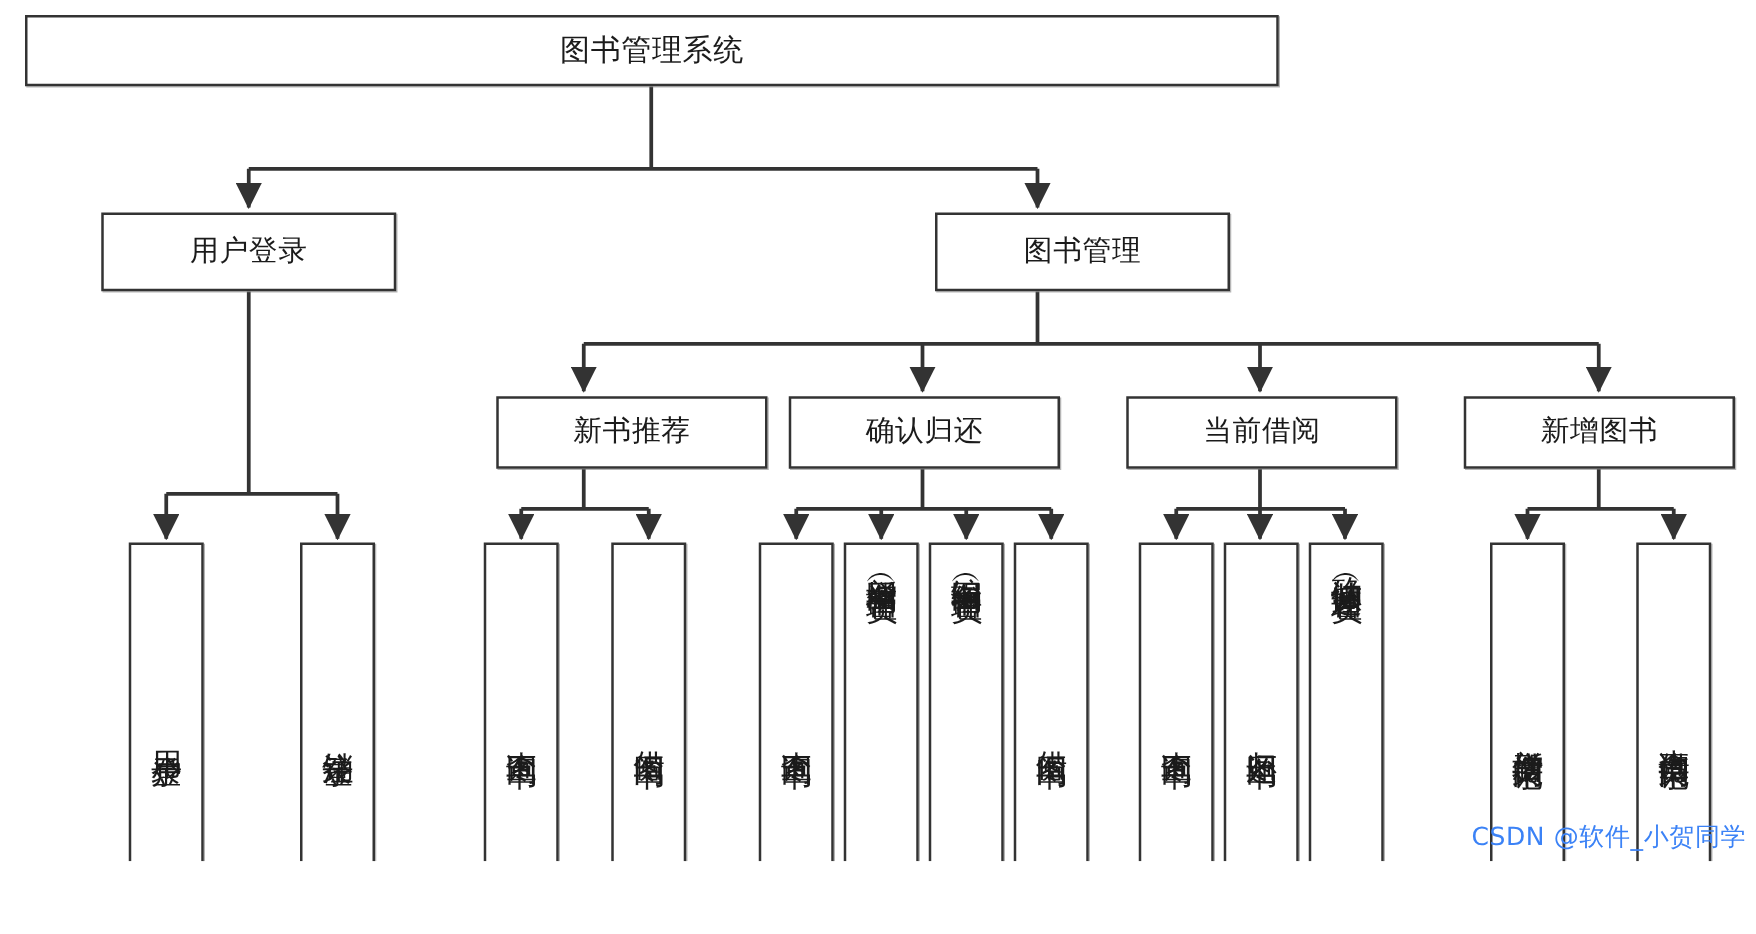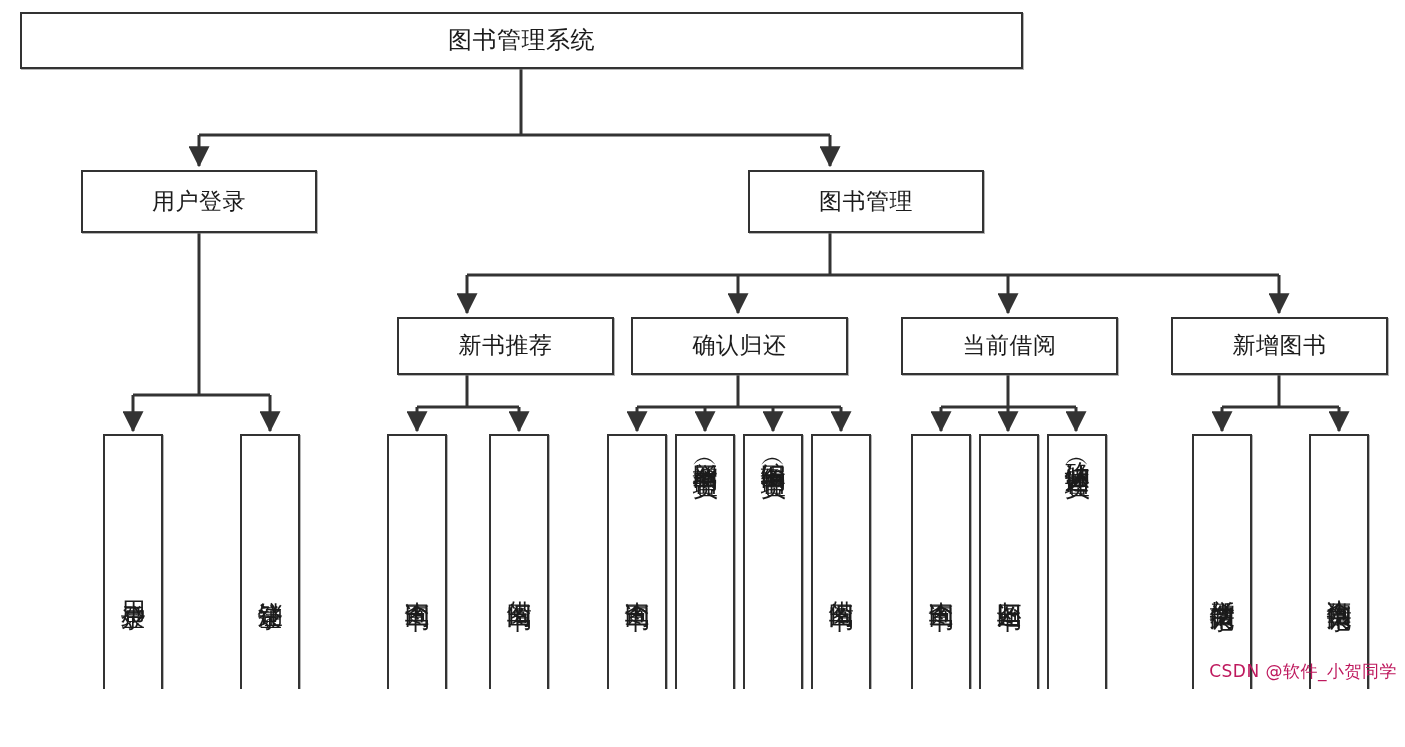--- a/index.html
+++ b/index.html
@@ -63,22 +63,22 @@
     white-space: nowrap;
   }
   .node.vert.mid {
     align-items: center;
     padding-top: 0;
   }
   #watermark {
     position: absolute;
     right: 8px;
     bottom: 6px;
-    font-size: 17px;
-    color: #be185d;
+    font-size: 20px;
+    color: #3b82f6;
     letter-spacing: 0.5px;
     white-space: nowrap;
     user-select: none;
   }
 </style>
 </head>
 <body>
 
 <div id="canvas">
 

